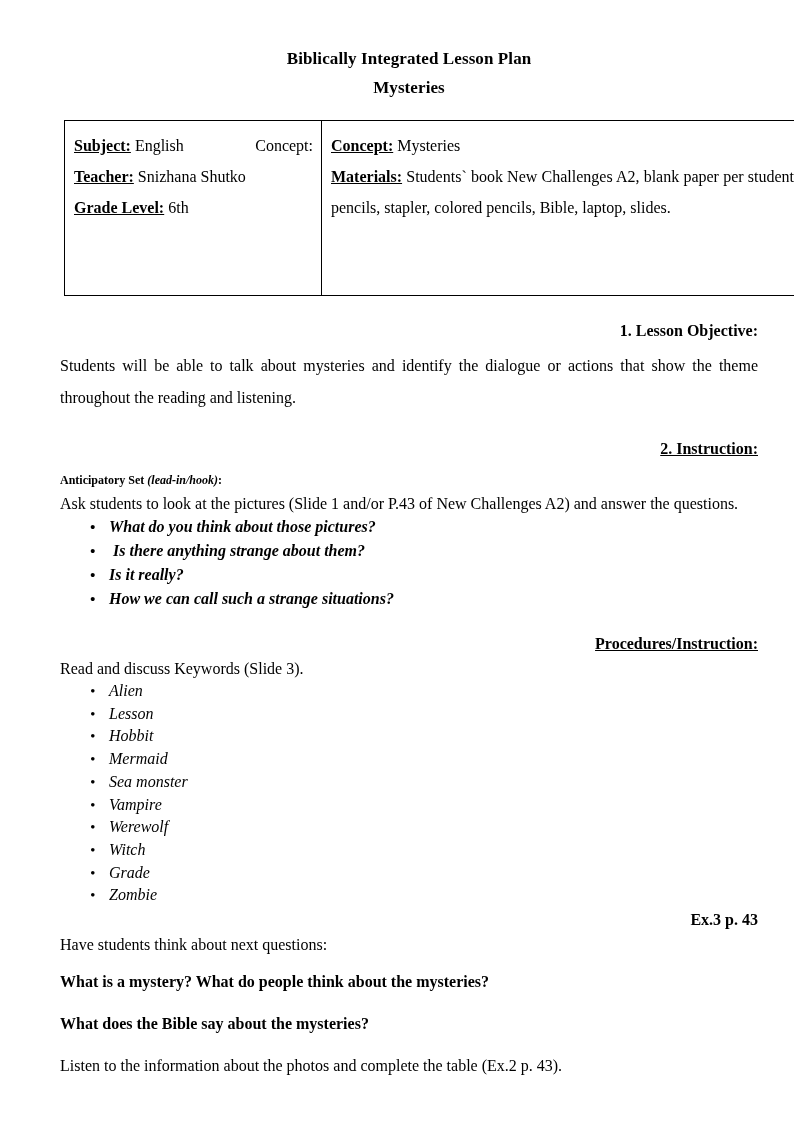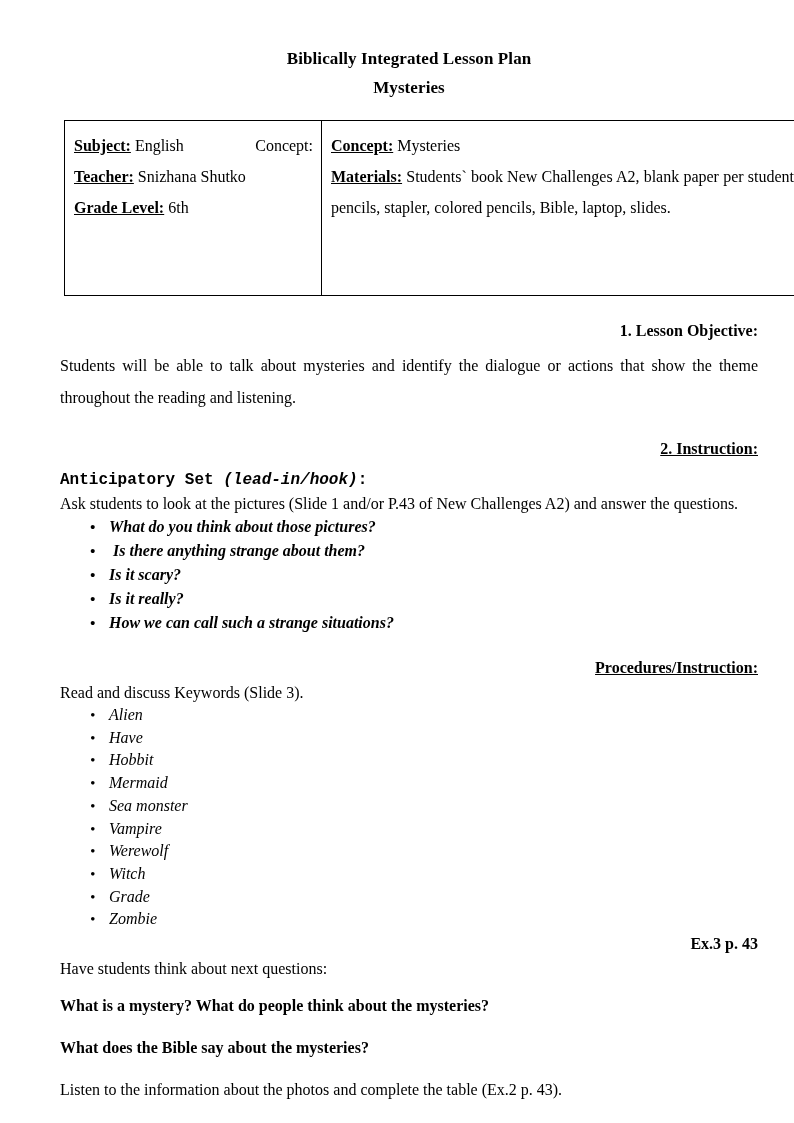--- a/index.html
+++ b/index.html
@@ -96,25 +96,24 @@
     margin: 0;
     text-align: justify;
     text-justify: inter-word;
   }
   .para.compact { line-height: 23px; }
   .para.spaced  { line-height: 32px; margin-top: 10px; }
   .para.bold    { font-weight: bold; }
   .no-justify   { text-align: left; }
 
   .anticipatory {
-    font-size: 16px;
+    font-size: 12px;
     line-height: 24px;
     margin: 0;
     font-weight: bold;
-    font-family: Liberation Mono, monospace;
   }
   .anticipatory i { font-style: italic; }
 
   
   ul.bul {
     list-style: none;
     margin: 0;
     padding: 0;
   }
   ul.bul > li {
@@ -175,33 +174,32 @@
 
   <div class="sec-head underlined">2. Instruction: </div>
 
   <p class="anticipatory"><span>Anticipatory Set </span><i>(lead-in/hook)</i><span>:</span></p>
 
   <p class="para compact">Ask students to look at the pictures (Slide 1 and/or P.43 of New Challenges A2) and answer the questions.</p>
 
   <ul class="bul questions">
     <li class="pre-space">What do you think about those pictures?</li>
     <li class="pre-space"> Is there anything strange about them?</li>
-    <li class="pre-space">Is it scary?</li>
     <li class="pre-space">Is it really?</li>
     <li class="pre-space">How we can call such a strange situations?</li>
   </ul>
 
   <div class="gap-md"></div>
 
   <div class="sec-head underlined tight">Procedures/Instruction: </div>
   <p class="para compact no-justify">Read and discuss Keywords (Slide 3).</p>
 
   <ul class="bul keywords">
     <li>Alien</li>
-    <li>Have</li>
+    <li>Lesson</li>
     <li>Hobbit</li>
     <li>Mermaid</li>
     <li>Sea monster</li>
     <li>Vampire</li>
     <li>Werewolf</li>
     <li>Witch</li>
     <li>Grade</li>
     <li>Zombie</li>
   </ul>
 

